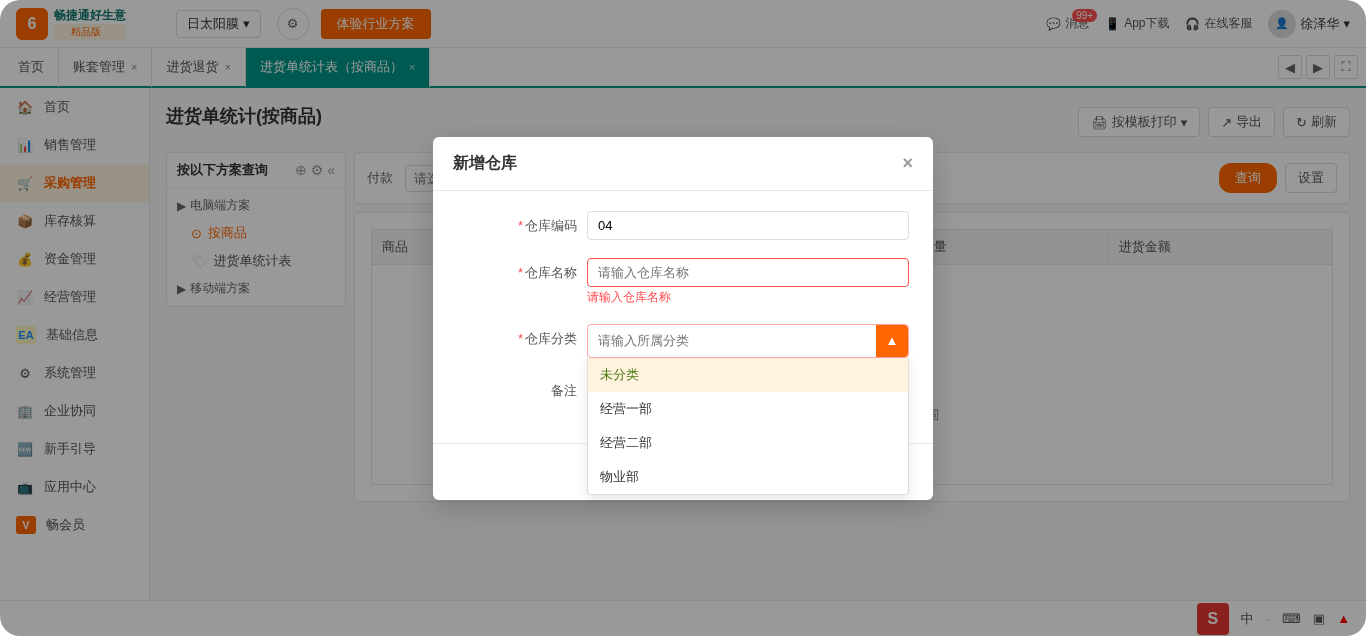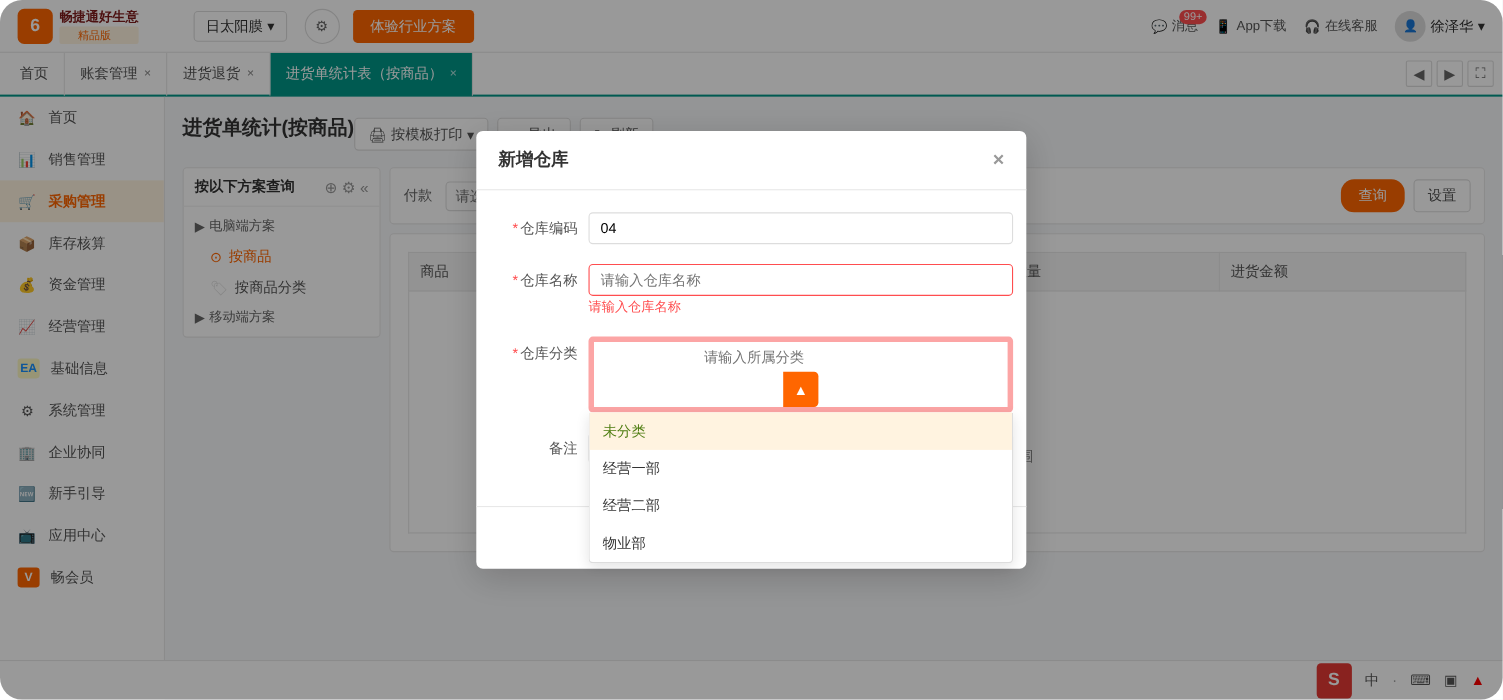--- a/index.html
+++ b/index.html
@@ -129,39 +129,39 @@
       background: #fff; border-radius: 6px; width: 500px;
       box-shadow: 0 8px 32px rgba(0,0,0,0.18);
       overflow: visible; position: relative;
     }
     .modal-header {
       display: flex; align-items: center; justify-content: space-between;
       padding: 16px 20px; border-bottom: 1px solid #e8e8e8;
       font-size: 16px; font-weight: bold; color: #333;
     }
     .modal-close { cursor: pointer; color: #999; font-size: 18px; }
-    .modal-body { padding: 20px 12px; }
+    .modal-body { padding: 20px 24px; margin-left: 40px; }
     .form-row { display: flex; align-items: flex-start; margin-bottom: 18px; gap: 10px; }
     .form-label { width: 80px; text-align: right; color: #555; font-size: 13px; padding-top: 6px; flex-shrink: 0; }
     .required::before { content: '*'; color: #ff4d4f; margin-right: 2px; }
     .form-input {
       flex: 1; border: 1px solid #ddd; border-radius: 4px; padding: 6px 10px;
       font-size: 13px; outline: none;
     }
     .form-input.error { border-color: #ff4d4f; }
     .error-msg { color: #ff4d4f; font-size: 12px; margin-top: 2px; }
     .form-field-wrapper { flex: 1; display: flex; flex-direction: column; }
     .modal-footer { padding: 12px 24px; border-top: 1px solid #e8e8e8; display: flex; justify-content: flex-end; gap: 10px; }
     .btn-save { background: #ff6600; color: #fff; border: none; padding: 7px 20px; border-radius: 4px; cursor: pointer; font-size: 13px; }
 
     
     .category-dropdown-wrap { position: relative; flex: 1; }
     .category-input-row {
       display: flex; align-items: center;
-      border: 5px solid #fca5a5; border-radius: 4px; overflow: visible; flex-direction: column;
+      border: 1px solid #fca5a5; border-radius: 4px; overflow: visible;
     }
     .category-input {
       flex: 1; border: none; padding: 6px 10px; font-size: 13px; outline: none;
     }
     .category-arrow {
       width: 32px; height: 32px; background: #ff6600; display: flex; align-items: center; justify-content: center;
       cursor: pointer; color: #fff; border-radius: 0 4px 4px 0; flex-shrink: 0;
     }
     .dropdown-list {
       position: absolute; top: 100%; left: 0; width: 100%;
@@ -187,21 +187,21 @@
       color: #fff; font-weight: bold; font-size: 16px;
     }
   </style>
 </head>
 <body>
 
 <div class="top-header">
   <div class="logo-area">
     <div class="logo-icon">6</div>
     <div>
-      <div style="font-size:12px;font-weight:bold;color:#7f1d1d;">畅捷通好生意</div>
+      <div style="font-size:12px;font-weight:bold;color:#0f766e;">畅捷通好生意</div>
       <div class="logo-badge">精品版</div>
     </div>
   </div>
 
   <div class="store-selector">
     <span>日太阳膜</span>
     <span>▾</span>
   </div>
 
   <div class="header-center">
@@ -309,21 +309,21 @@
     </div>
 
     <div style="position:absolute;bottom:0;left:0;width:150px;display:flex;align-items:center;padding:8px 16px;gap:8px;border-top:1px solid #e8e8e8;background:#fff;">
       <div style="cursor:pointer;color:#999;">⚙</div>
       <div style="cursor:pointer;color:#999;">🔊</div>
     </div>
   </div>
 
   <div class="content-area">
 
-    <div style="display:flex;align-items:center;margin-bottom:12px;">
+    <div style="display:flex;align-items:center;justify-content:space-between;margin-bottom:12px;">
       <div class="page-title">进货单统计(按商品)</div>
       <div style="display:flex;align-items:center;gap:8px;">
         <div class="btn-outline">
           <span>🖨</span>
           <span>按模板打印</span>
           <span>▾</span>
         </div>
         <div class="btn-outline">
           <span>↗</span>
           <span>导出</span>
@@ -351,21 +351,21 @@
             <div style="padding:5px 10px;color:#666;font-size:12px;display:flex;align-items:center;gap:4px;">
               <span>▶</span>
               <span>电脑端方案</span>
             </div>
             <div style="padding:5px 24px;color:#ff6600;font-size:13px;cursor:pointer;display:flex;align-items:center;gap:6px;">
               <span style="color:#ff6600;">⊙</span>
               <span>按商品</span>
             </div>
             <div style="padding:5px 24px;color:#555;font-size:13px;cursor:pointer;display:flex;align-items:center;gap:6px;">
               <span style="color:#ddd;">🏷</span>
-              <span>按商品分类</span>
+              <span>进货单统计表</span>
             </div>
             <div style="padding:5px 10px;color:#666;font-size:12px;display:flex;align-items:center;gap:4px;">
               <span>▶</span>
               <span>移动端方案</span>
             </div>
           </div>
         </div>
       </div>
 
       <div style="flex:1;">

